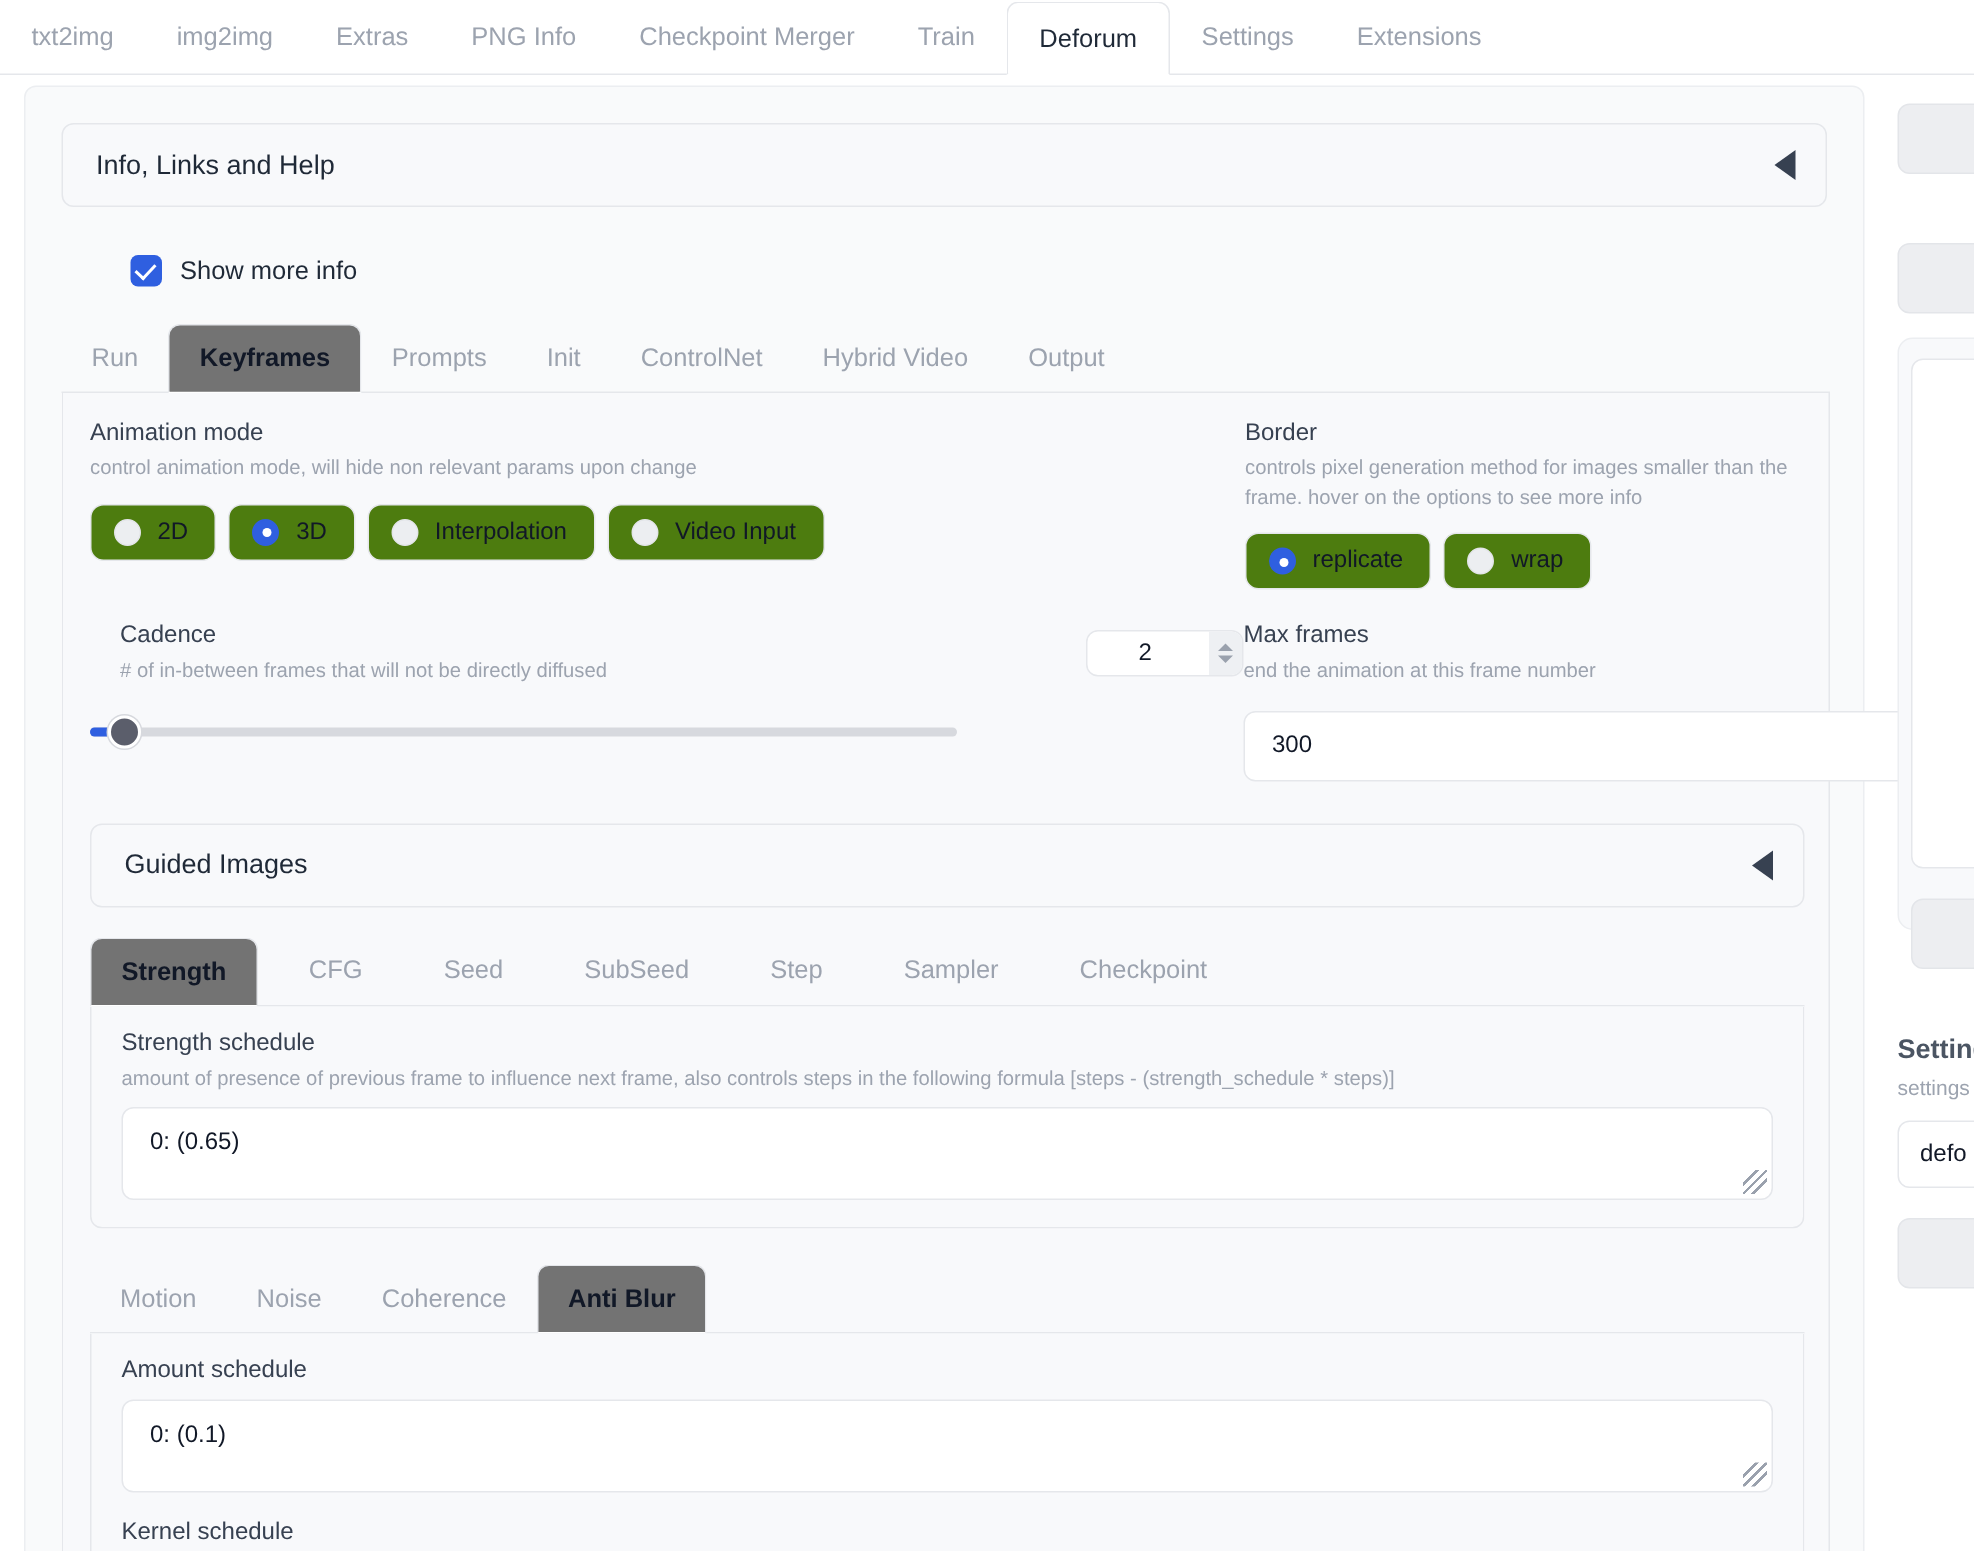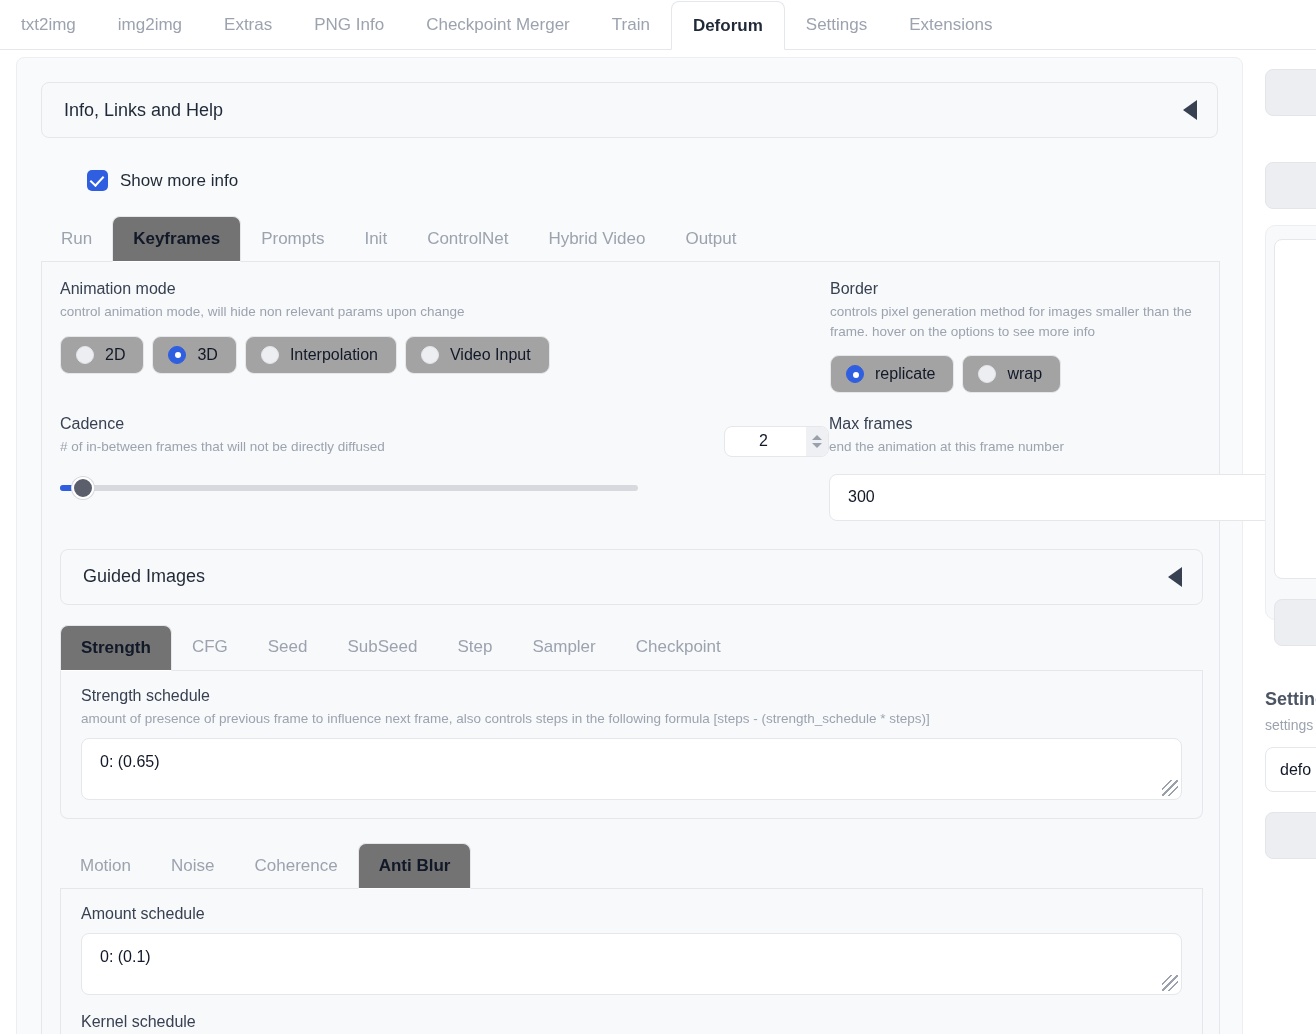--- a/index.html
+++ b/index.html
@@ -19,21 +19,21 @@
     display: flex; align-items: flex-end;
   }
   .topbar-tab {
     font-size: 17px; color: #9ca3af;
     padding: 0 21px; height: 48px;
     display: flex; align-items: center;
     white-space: nowrap; cursor: pointer;
     background: transparent;
   }
   .topbar-tab.selected {
-    color: #1f2937; font-weight: 700;
+    color: #1f2937; font-weight: 400;
     background: #ffffff;
     border: 1px solid #e5e7eb; border-bottom: 1px solid #ffffff;
     border-radius: 8px 8px 0 0;
     margin-bottom: -1px; height: 49px;
   }
 
   
   .main-col {
     position: absolute; left: 16px; top: 57px;
     width: 1227px; height: 1000px;
@@ -111,39 +111,39 @@
   .col-left { width: 790px; padding-left: 18px; }
   .col-right { width: 390px; }
 
   .fld-label { font-size: 16px; color: #374151; margin-bottom: 4px; }
   .fld-info { font-size: 13.5px; color: #9ca3af; line-height: 1.45; }
 
   
   .pillrow { display: flex; gap: 8px; margin-top: 14px; flex-wrap: wrap; }
   .pill {
     display: flex; align-items: center; gap: 11px;
-    background: #a3a3a3; border: 1px solid #e5e7eb;
+    background: #4d7c0f; border: 1px solid #e5e7eb;
     border-radius: 9px; padding: 9px 18px 9px 15px;
     cursor: pointer;
   }
   .radio {
     width: 18px; height: 18px; border-radius: 50%;
     background: #eceef1; border: 1px solid #e3e5e9; flex: none;
   }
   .radio.on {
     background: #2f5fe0; border-color: #2f5fe0; position: relative;
   }
   .radio.on::after {
     content: ""; position: absolute; left: 5.5px; top: 5.5px;
     width: 6px; height: 6px; border-radius: 50%; background: #ffffff;
   }
   .pill-label { font-size: 16px; color: #111827; white-space: nowrap; }
 
   
-  .cad-head { display: flex; align-items: flex-end; }
+  .cad-head { display: flex; align-items: center; margin-left: 20px; }
   .cad-texts { flex: 1; }
   .numbox-sm {
     width: 105px; height: 31px; background: #ffffff;
     border: 1px solid #e5e7eb; border-radius: 8px;
     display: flex; align-items: center; position: relative;
   }
   .numbox-sm .val {
     flex: 1; text-align: center; font-size: 16px; color: #111827;
     padding-right: 4px;
   }
@@ -178,21 +178,21 @@
     margin-top: 17px; width: 578px; height: 47px; background: #ffffff;
     border: 1px solid #e5e7eb; border-radius: 8px;
     display: flex; align-items: center; padding-left: 18px;
   }
   .numbox-lg .val { flex: 1; font-size: 16px; color: #111827; }
 
   
   .accordion.inner { margin: 28px 18px 0 18px; width: 1143px; }
 
   
-  .tabstrip.inner { margin: 20px 0 0 18px; width: 1143px; }
+  .tabstrip.inner { margin: 20px 0 0 18px; width: 1143px; gap: 14px; }
   .tabbody.inner { margin: 0 18px 0 18px; width: 1143px; padding: 16px 20px 18px 20px; }
 
   .textarea {
     margin-top: 10px; width: 100%; min-height: 62px;
     background: #ffffff; border: 1px solid #e5e7eb; border-radius: 8px;
     position: relative; padding: 14px 18px; font-size: 16px; color: #111827;
     cursor: text;
   }
   .resize-grip {
     position: absolute; right: 3px; bottom: 3px; width: 16px; height: 16px;

